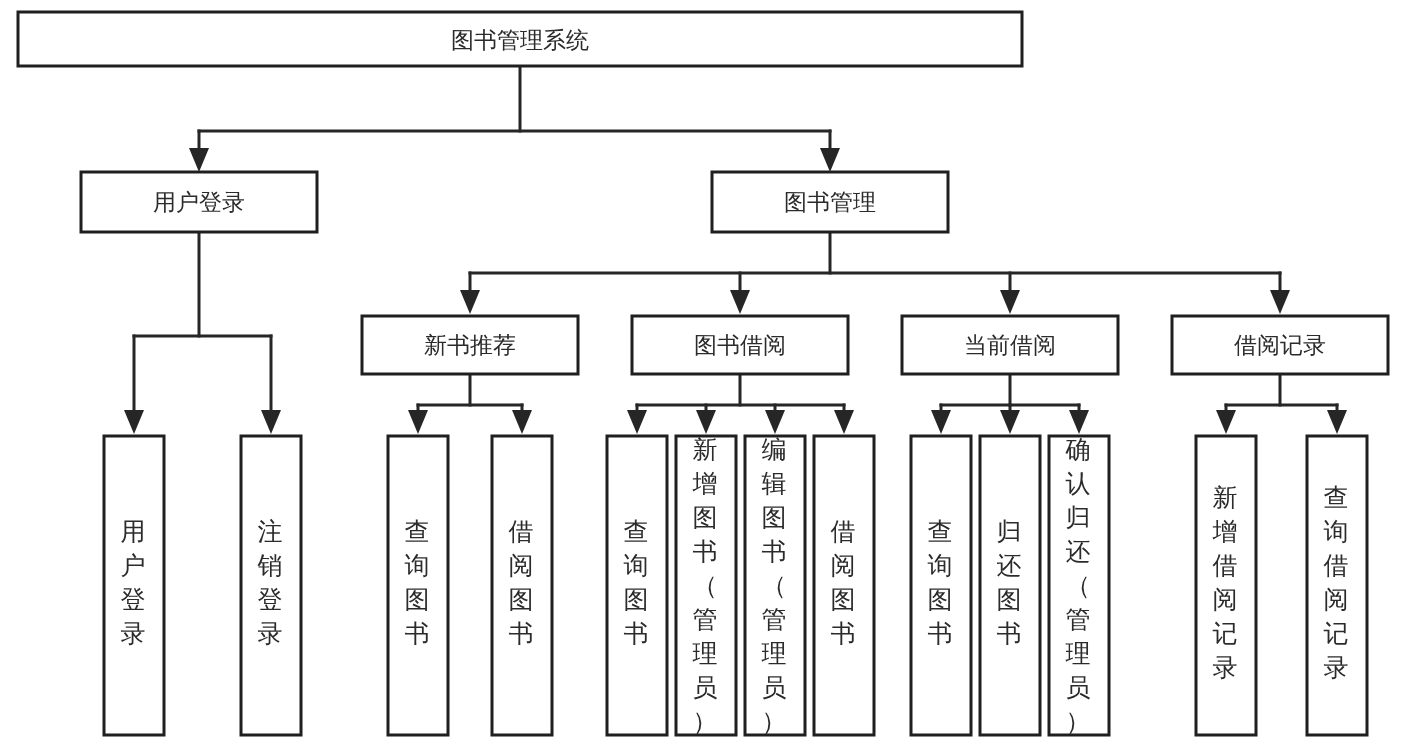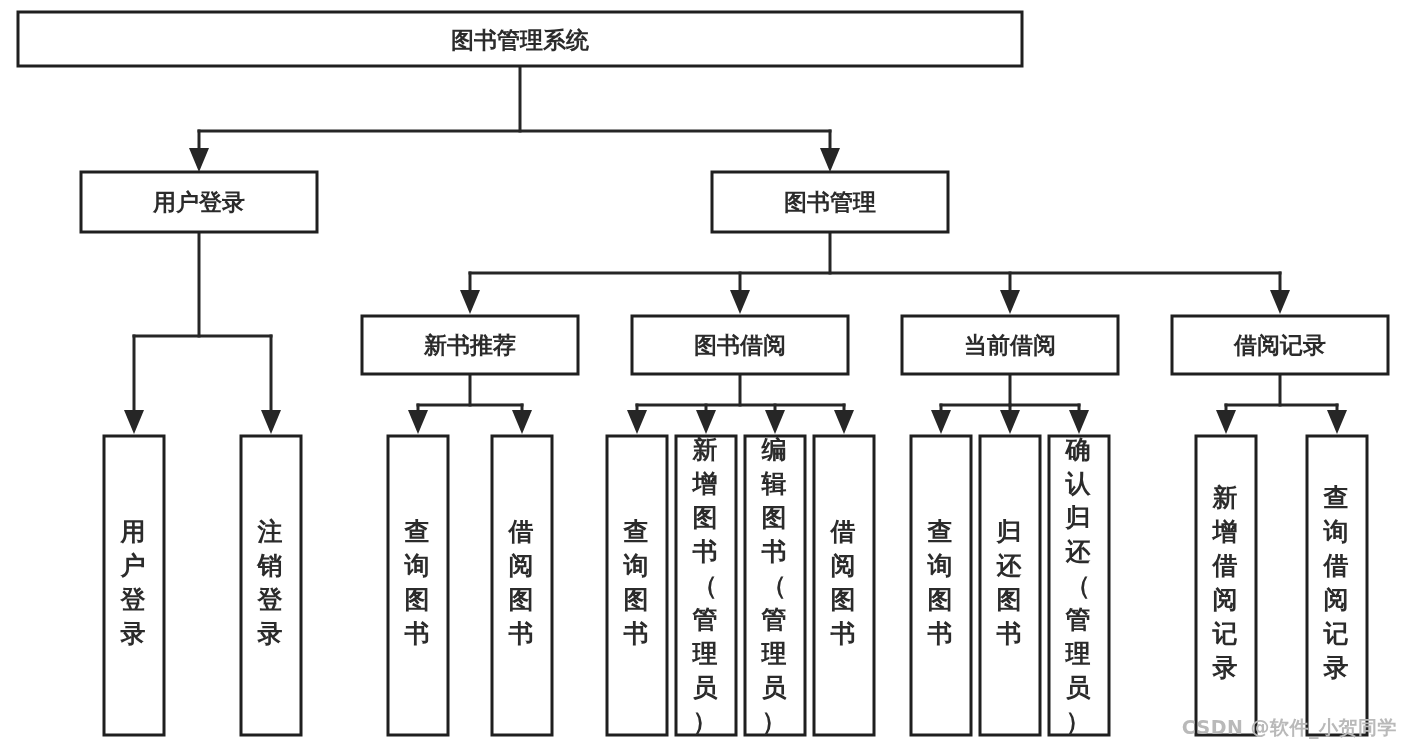--- a/index.html
+++ b/index.html
@@ -7,21 +7,20 @@
     padding: 0;
     background: #ffffff;
   }
   #stage {
     position: relative;
     width: 1405px;
     height: 747px;
     background: #ffffff;
     font-family: "DejaVu Sans", "Liberation Sans", sans-serif;
     overflow: hidden;
-    font-weight: bold;
   }
   svg#diagram {
     position: absolute;
     left: 0;
     top: 0;
     width: 1405px;
     height: 747px;
   }
   .node-rect {
     fill: #ffffff;
@@ -216,15 +215,14 @@
       <rect class="node-rect" x="1196" y="436" width="60" height="299"></rect>
       <text class="leaf-label" transform="translate(1226,448)"><tspan x="0" y="57.5">新</tspan><tspan x="0" y="91.5">增</tspan><tspan x="0" y="125.5">借</tspan><tspan x="0" y="159.5">阅</tspan><tspan x="0" y="193.5">记</tspan><tspan x="0" y="227.5">录</tspan></text>
     </g>
     <g>
       <rect class="node-rect" x="1307" y="436" width="60" height="299"></rect>
       <text class="leaf-label" transform="translate(1337,448)"><tspan x="0" y="57.5">查</tspan><tspan x="0" y="91.5">询</tspan><tspan x="0" y="125.5">借</tspan><tspan x="0" y="159.5">阅</tspan><tspan x="0" y="193.5">记</tspan><tspan x="0" y="227.5">录</tspan></text>
     </g>
 
   </svg>
 
-  <div class="watermark">CSDN @软件_小贺同学</div>
 
 </div>
 
 </body></html>

